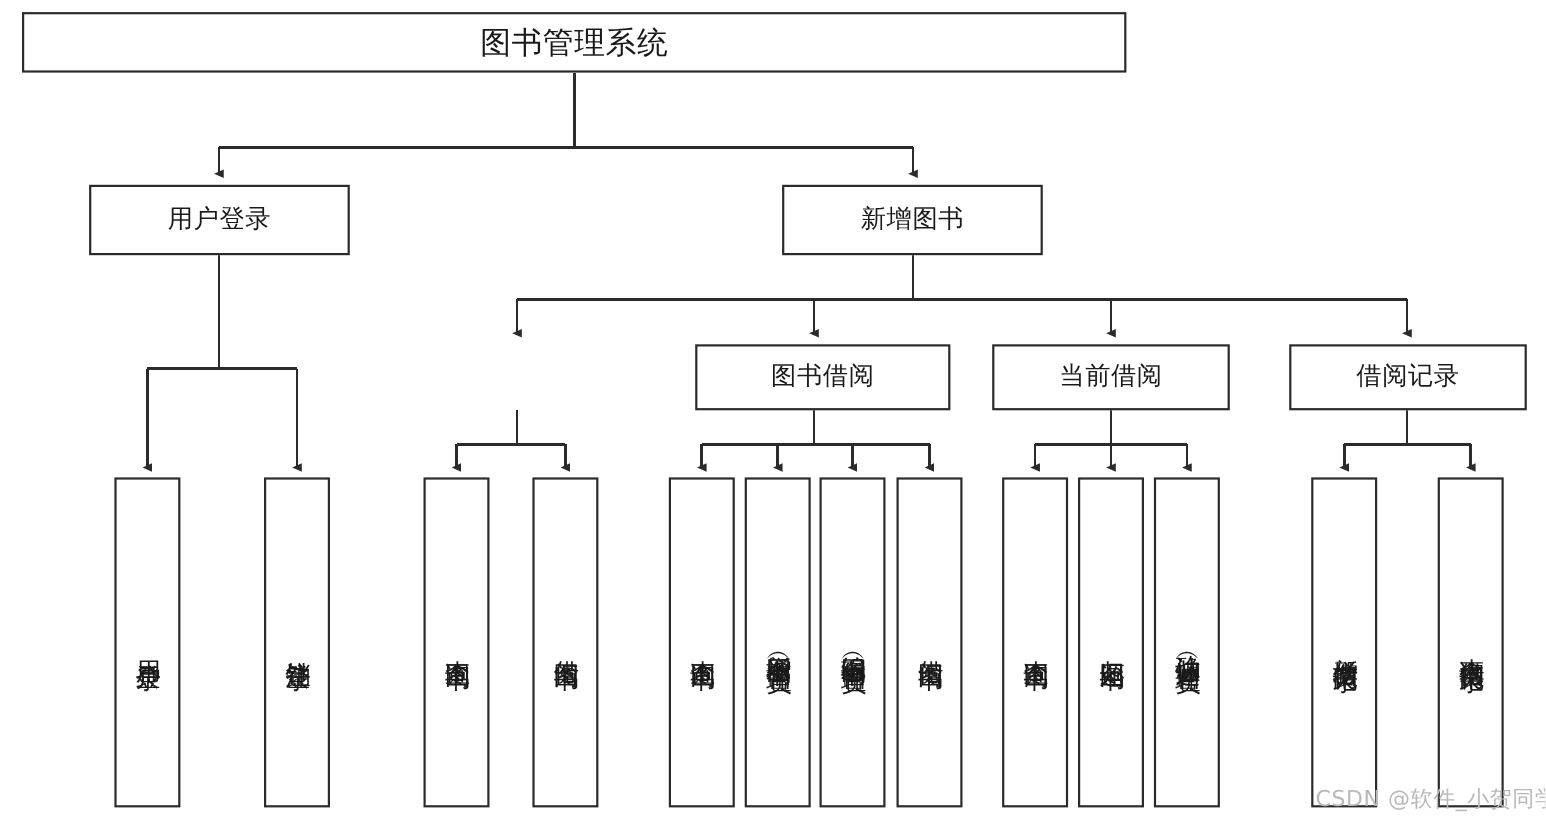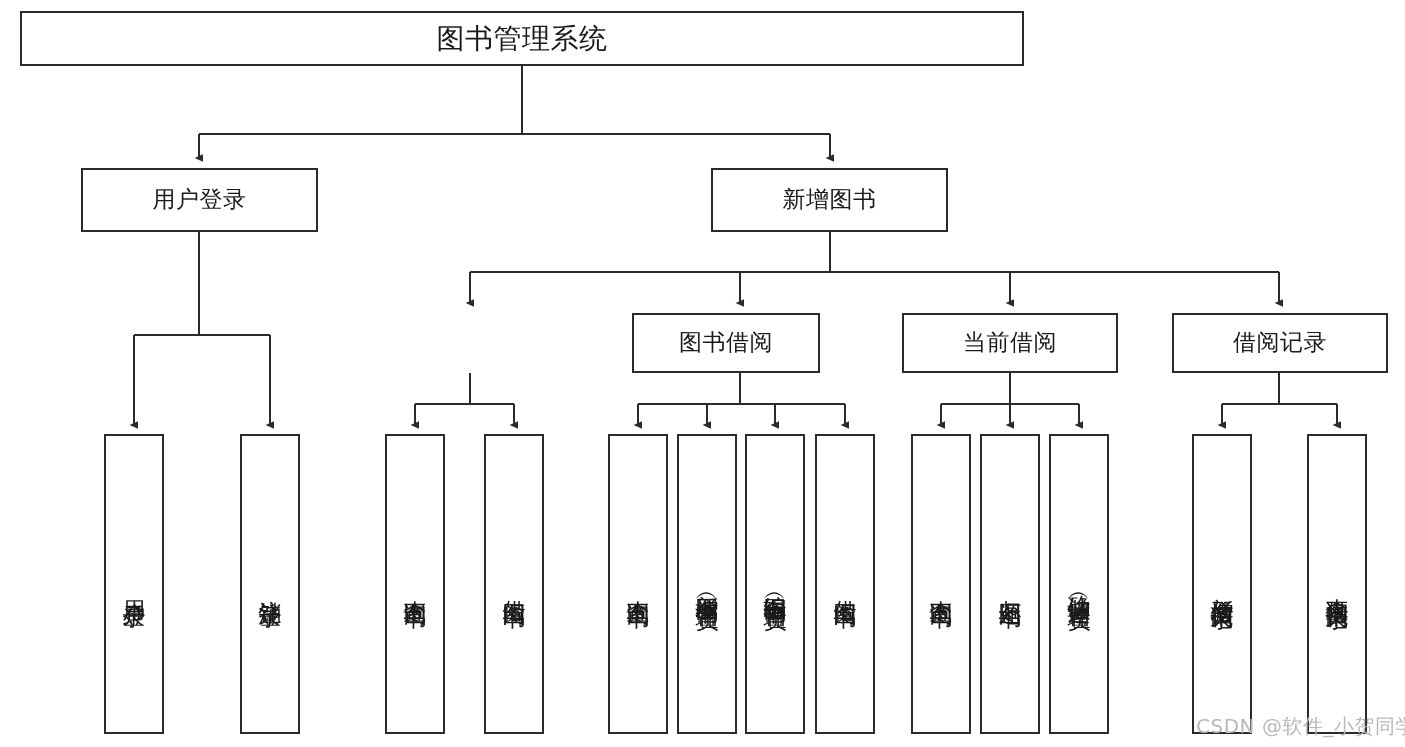--- a/index.html
+++ b/index.html
@@ -137,21 +137,21 @@
 
   <div class="node horiz" style="left:81px; top:168px; width:237px; height:64px;">
     <span class="node-label">用户登录</span>
   </div>
 
   <div class="node horiz" style="left:711px; top:168px; width:237px; height:64px;">
     <span class="node-label">新增图书</span>
   </div>
 
 
-  <div class="node horiz" style="left:632px; top:313px; width:188px; height:60px;">
+  <div class="node horiz" style="left:632px; top:313px; width:232px; height:60px;">
     <span class="node-label">图书借阅</span>
   </div>
 
   <div class="node horiz" style="left:1172px; top:313px; width:216px; height:60px;">
     <span class="node-label">借阅记录</span>
   </div>
 
   <div class="node horiz" style="left:902px; top:313px; width:216px; height:60px;">
     <span class="node-label">当前借阅</span>
   </div>

